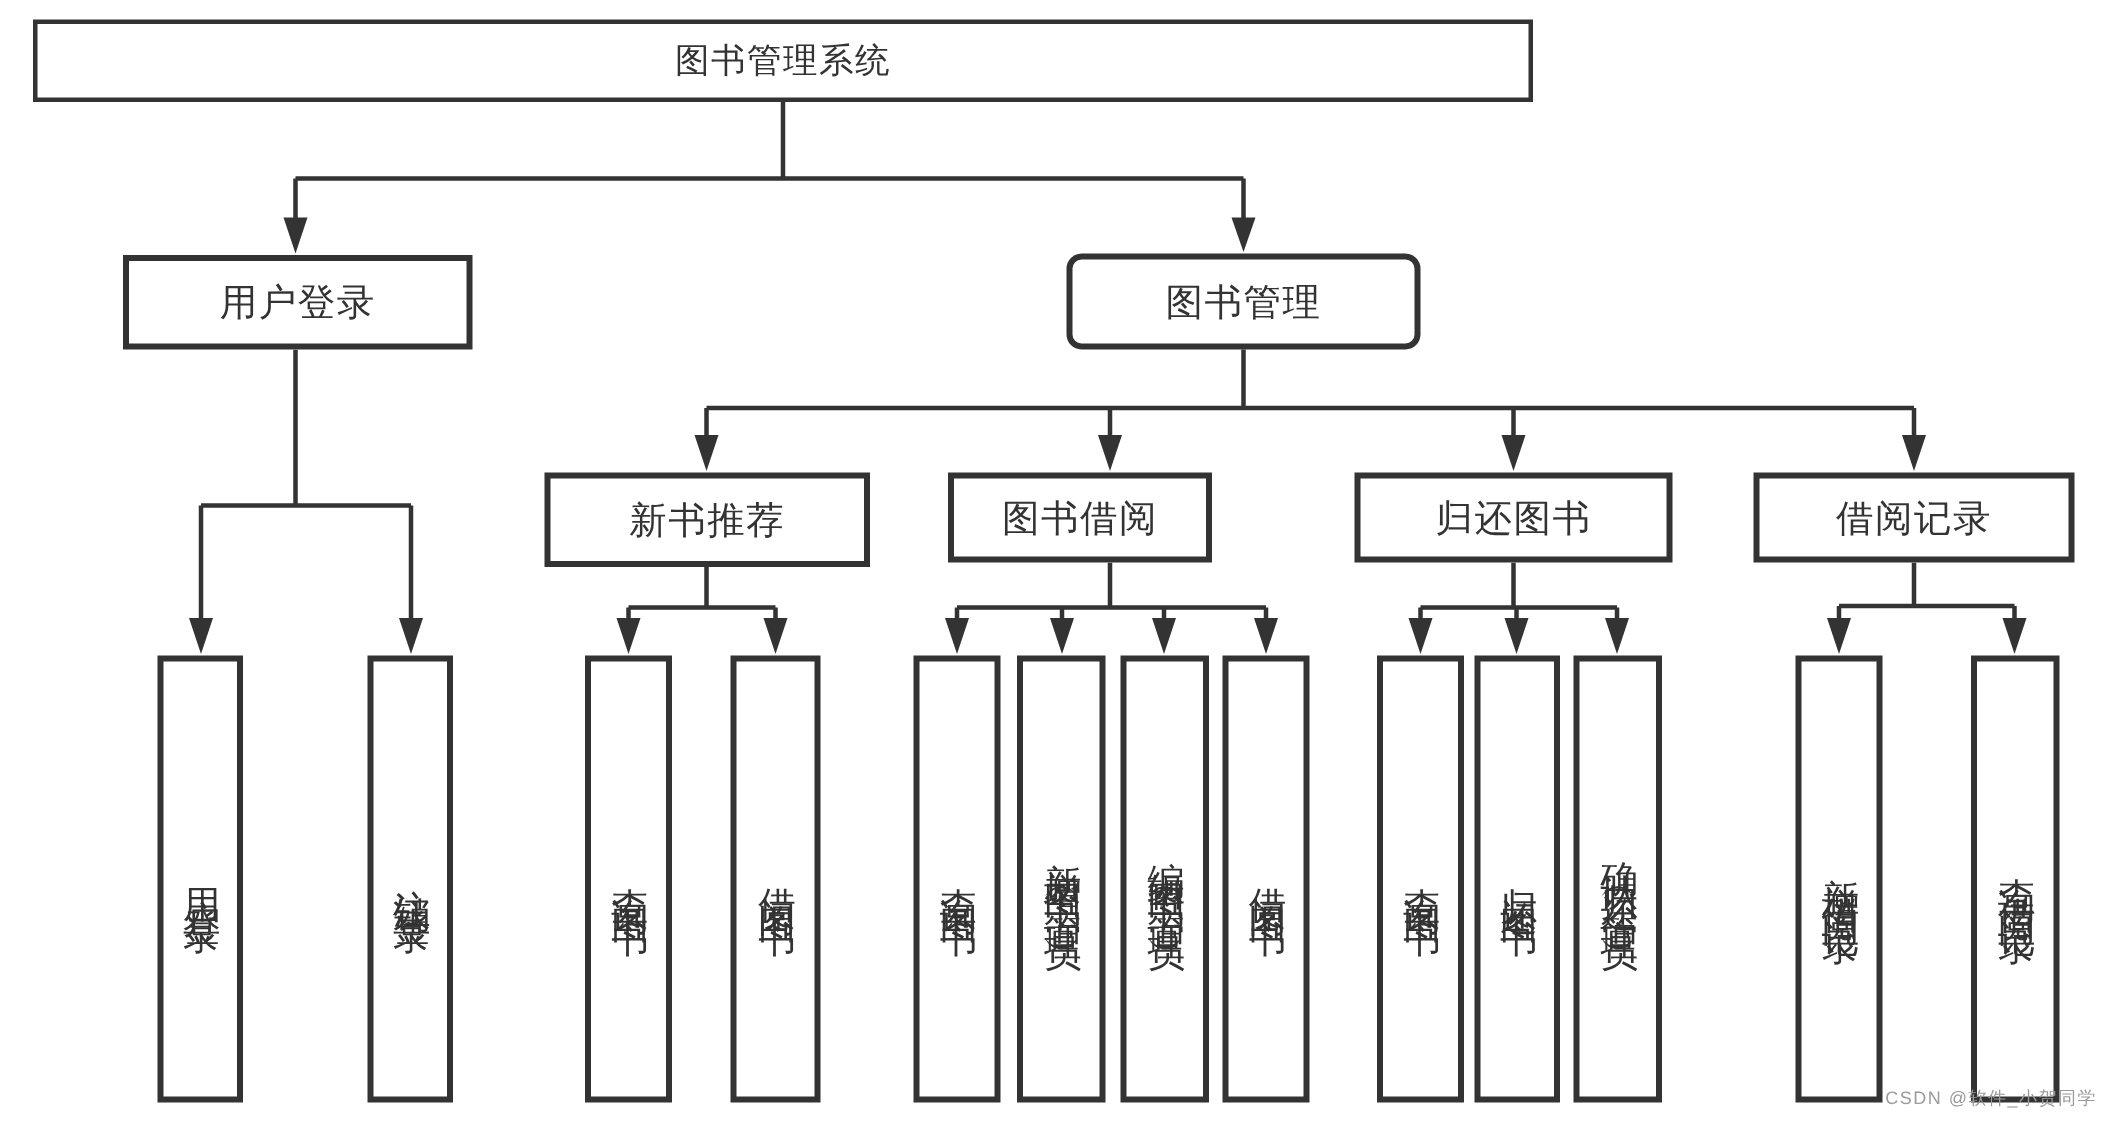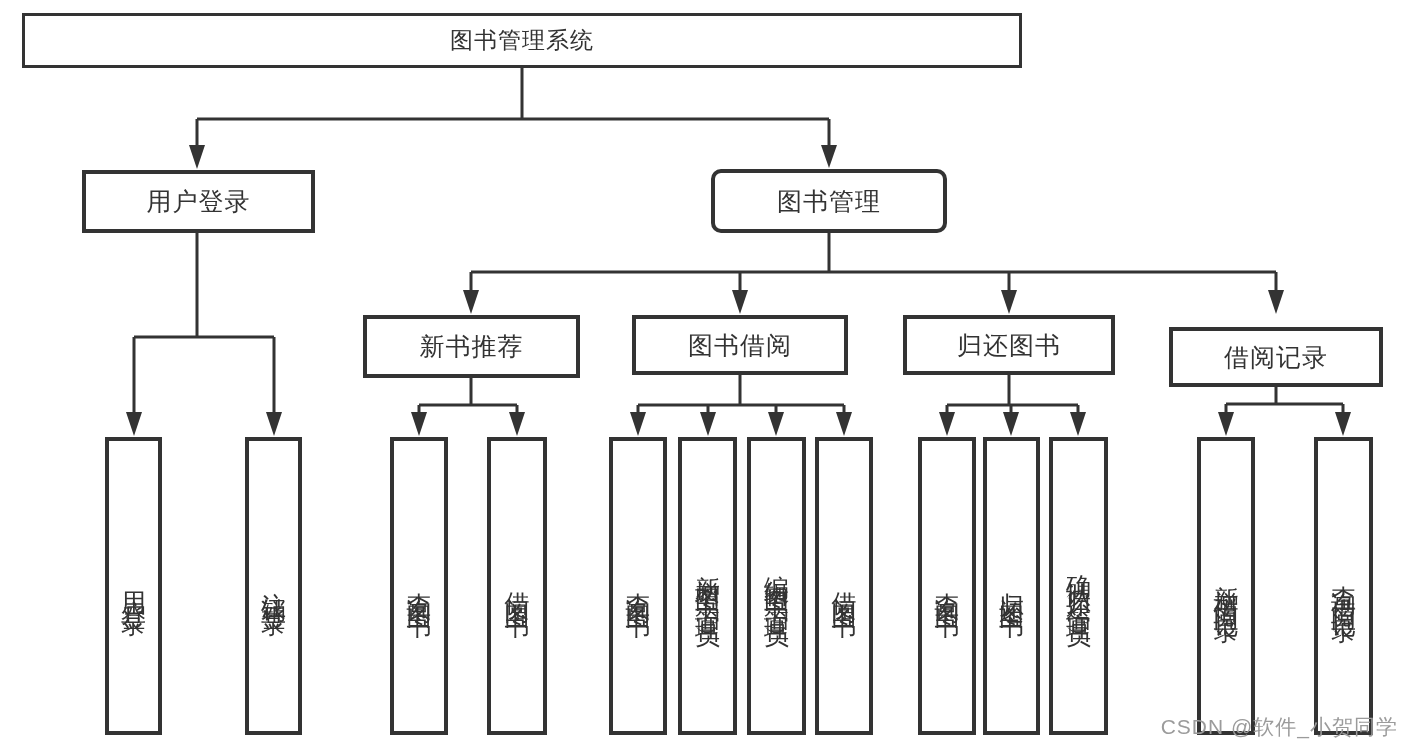--- a/index.html
+++ b/index.html
@@ -15,40 +15,40 @@
   .htext{font-size:25px;letter-spacing:1px;white-space:nowrap;}
   #n-root{left:22px;top:13px;width:1000px;height:55px;border-width:3px;}
   #n-root .htext{font-size:23px;}
   .vtext{
     writing-mode:vertical-lr;text-orientation:upright;
     font-size:25px;letter-spacing:7px;line-height:1;white-space:nowrap;
   }
   #n-user-login{left:82px;top:170px;width:233px;height:63px;}
   #n-book-mgmt{left:711px;top:169px;width:236px;height:64px;border-radius:10px;}
   #n-new-books{left:363px;top:315px;width:217px;height:63px;}
-  #n-book-borrow{left:632px;top:315px;width:216px;height:60px;}
+  #n-book-borrow{left:632px;top:315px;width:176px;height:60px;}
   #n-current-borrow{left:903px;top:315px;width:212px;height:60px;}
-  #n-borrow-records{left:1169px;top:315px;width:214px;height:60px;margin-top:12px;}
+  #n-borrow-records{left:1169px;top:315px;width:214px;height:60px;}
   .leaf{top:437px;height:298px;}
   #n-leaf-user-login{left:105px;width:57px;}
   #n-leaf-logout{left:245px;width:57px;}
   #n-leaf-nb-query{left:390px;width:58px;}
   #n-leaf-nb-borrow{left:487px;width:60px;}
   #n-leaf-bb-query{left:609px;width:58px;}
   #n-leaf-bb-add{left:678px;width:59px;}
   #n-leaf-bb-edit{left:747px;width:59px;}
   #n-leaf-bb-borrow{left:815px;width:58px;}
   #n-leaf-cb-query{left:918px;width:58px;}
   #n-leaf-cb-return{left:983px;width:57px;}
   #n-leaf-cb-confirm{left:1049px;width:59px;}
   #n-leaf-br-add{left:1197px;width:58px;}
   #n-leaf-br-query{left:1314px;width:59px;}
   .leaf .vtext{font-size:25px;}
   #watermark{
-    position:absolute;right:7px;bottom:6px;font-size:21px;color:#9b9b9b;
+    position:absolute;right:7px;bottom:6px;font-size:12px;color:#9b9b9b;
     letter-spacing:1px;white-space:nowrap;
   }
 </style>
 </head>
 <body>
 
 <div id="canvas">
 
   <svg id="wires" viewBox="0 0 1405 747" xmlns="http://www.w3.org/2000/svg">
 

